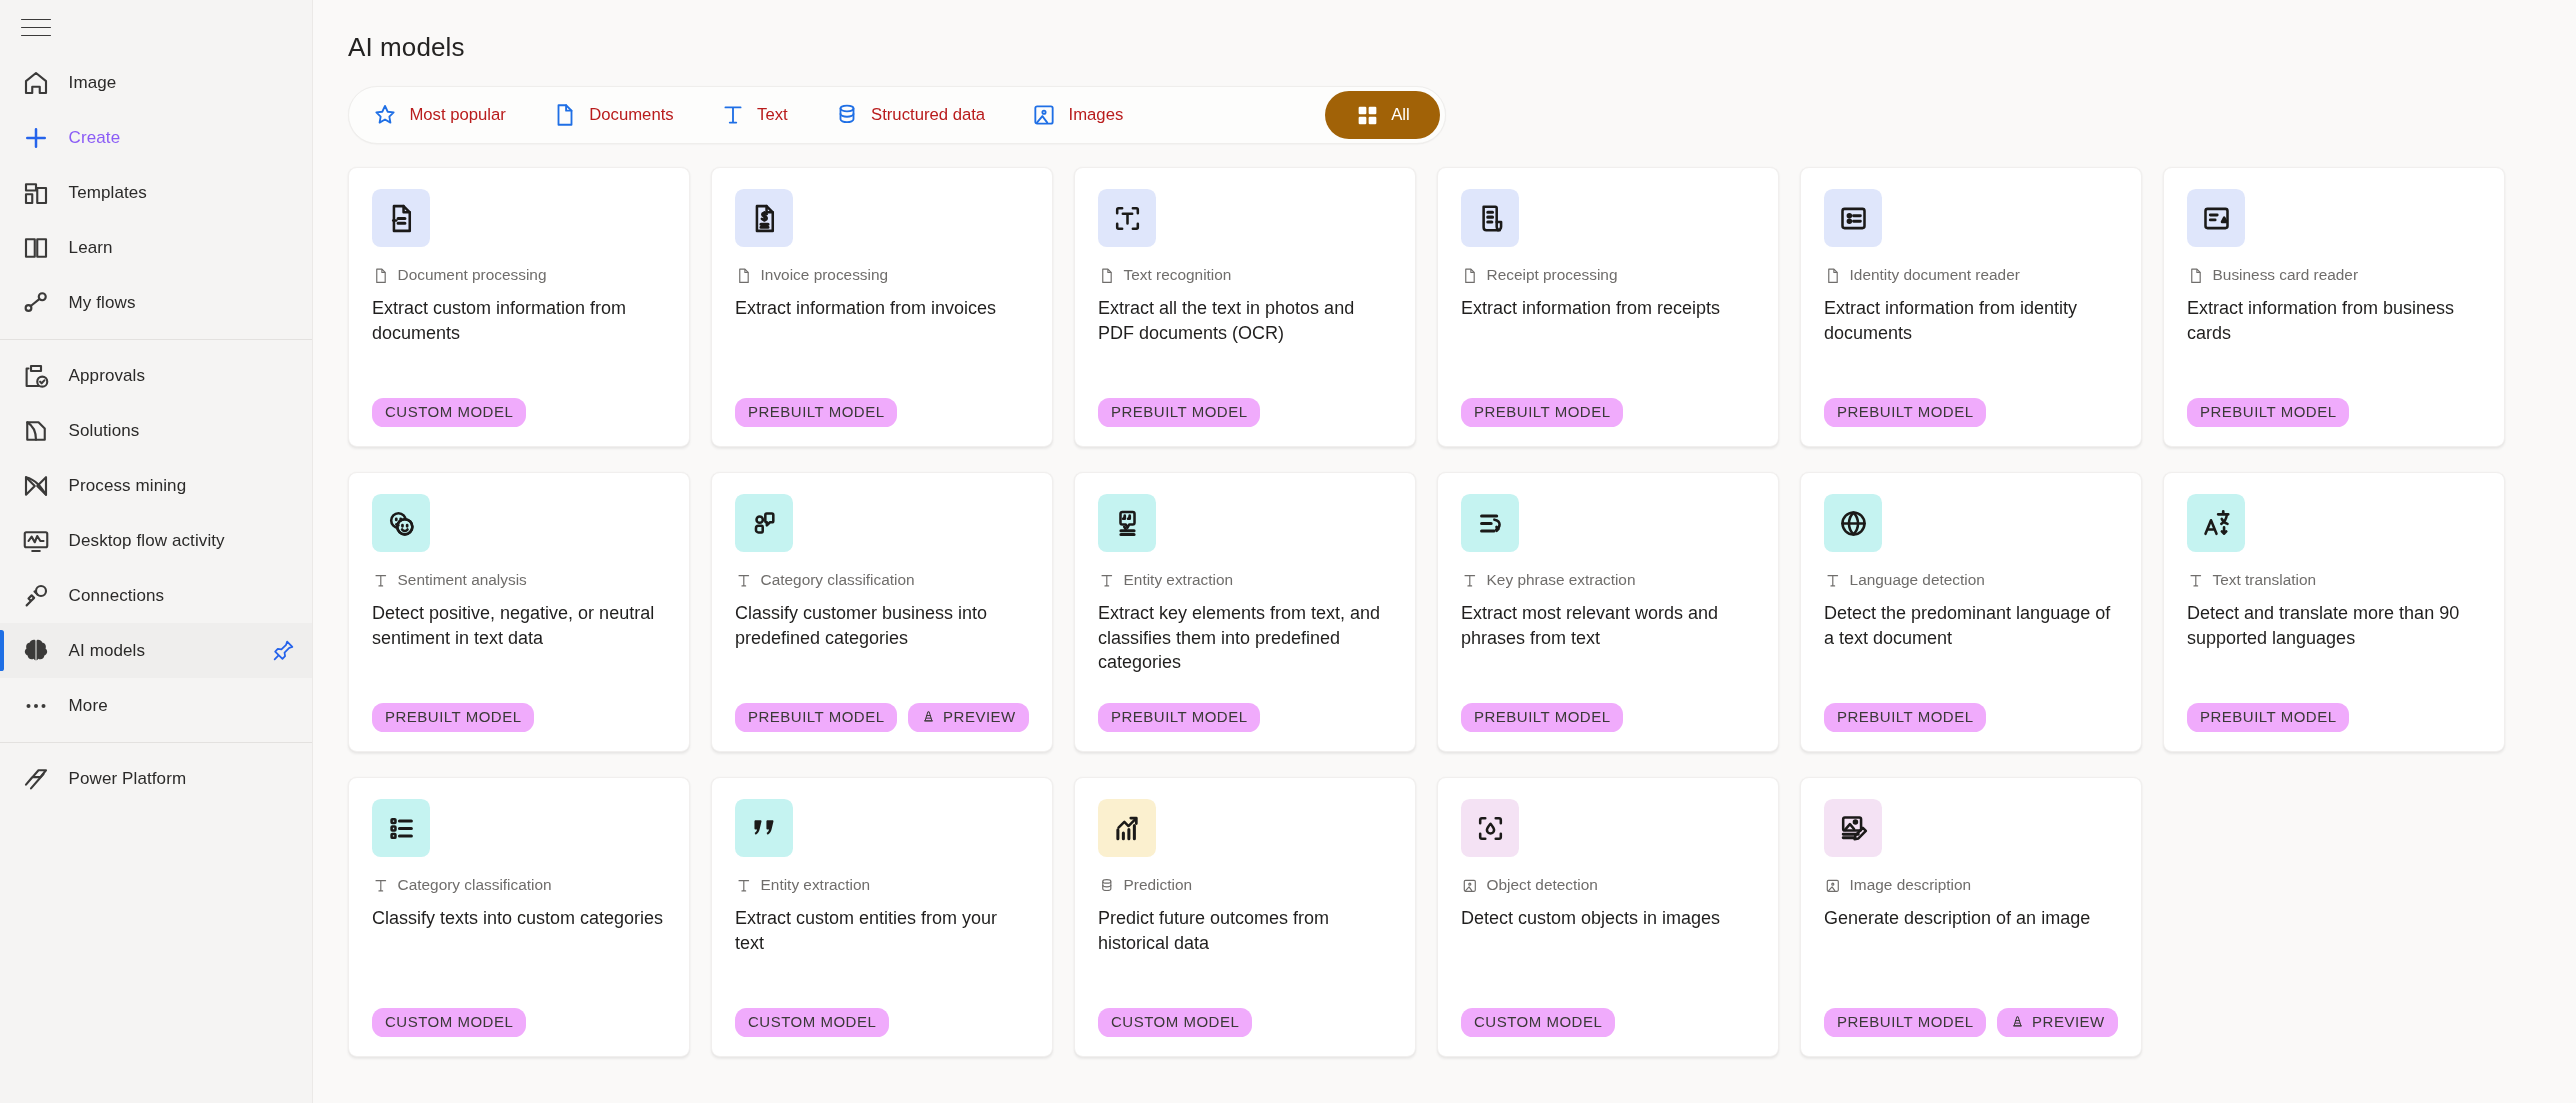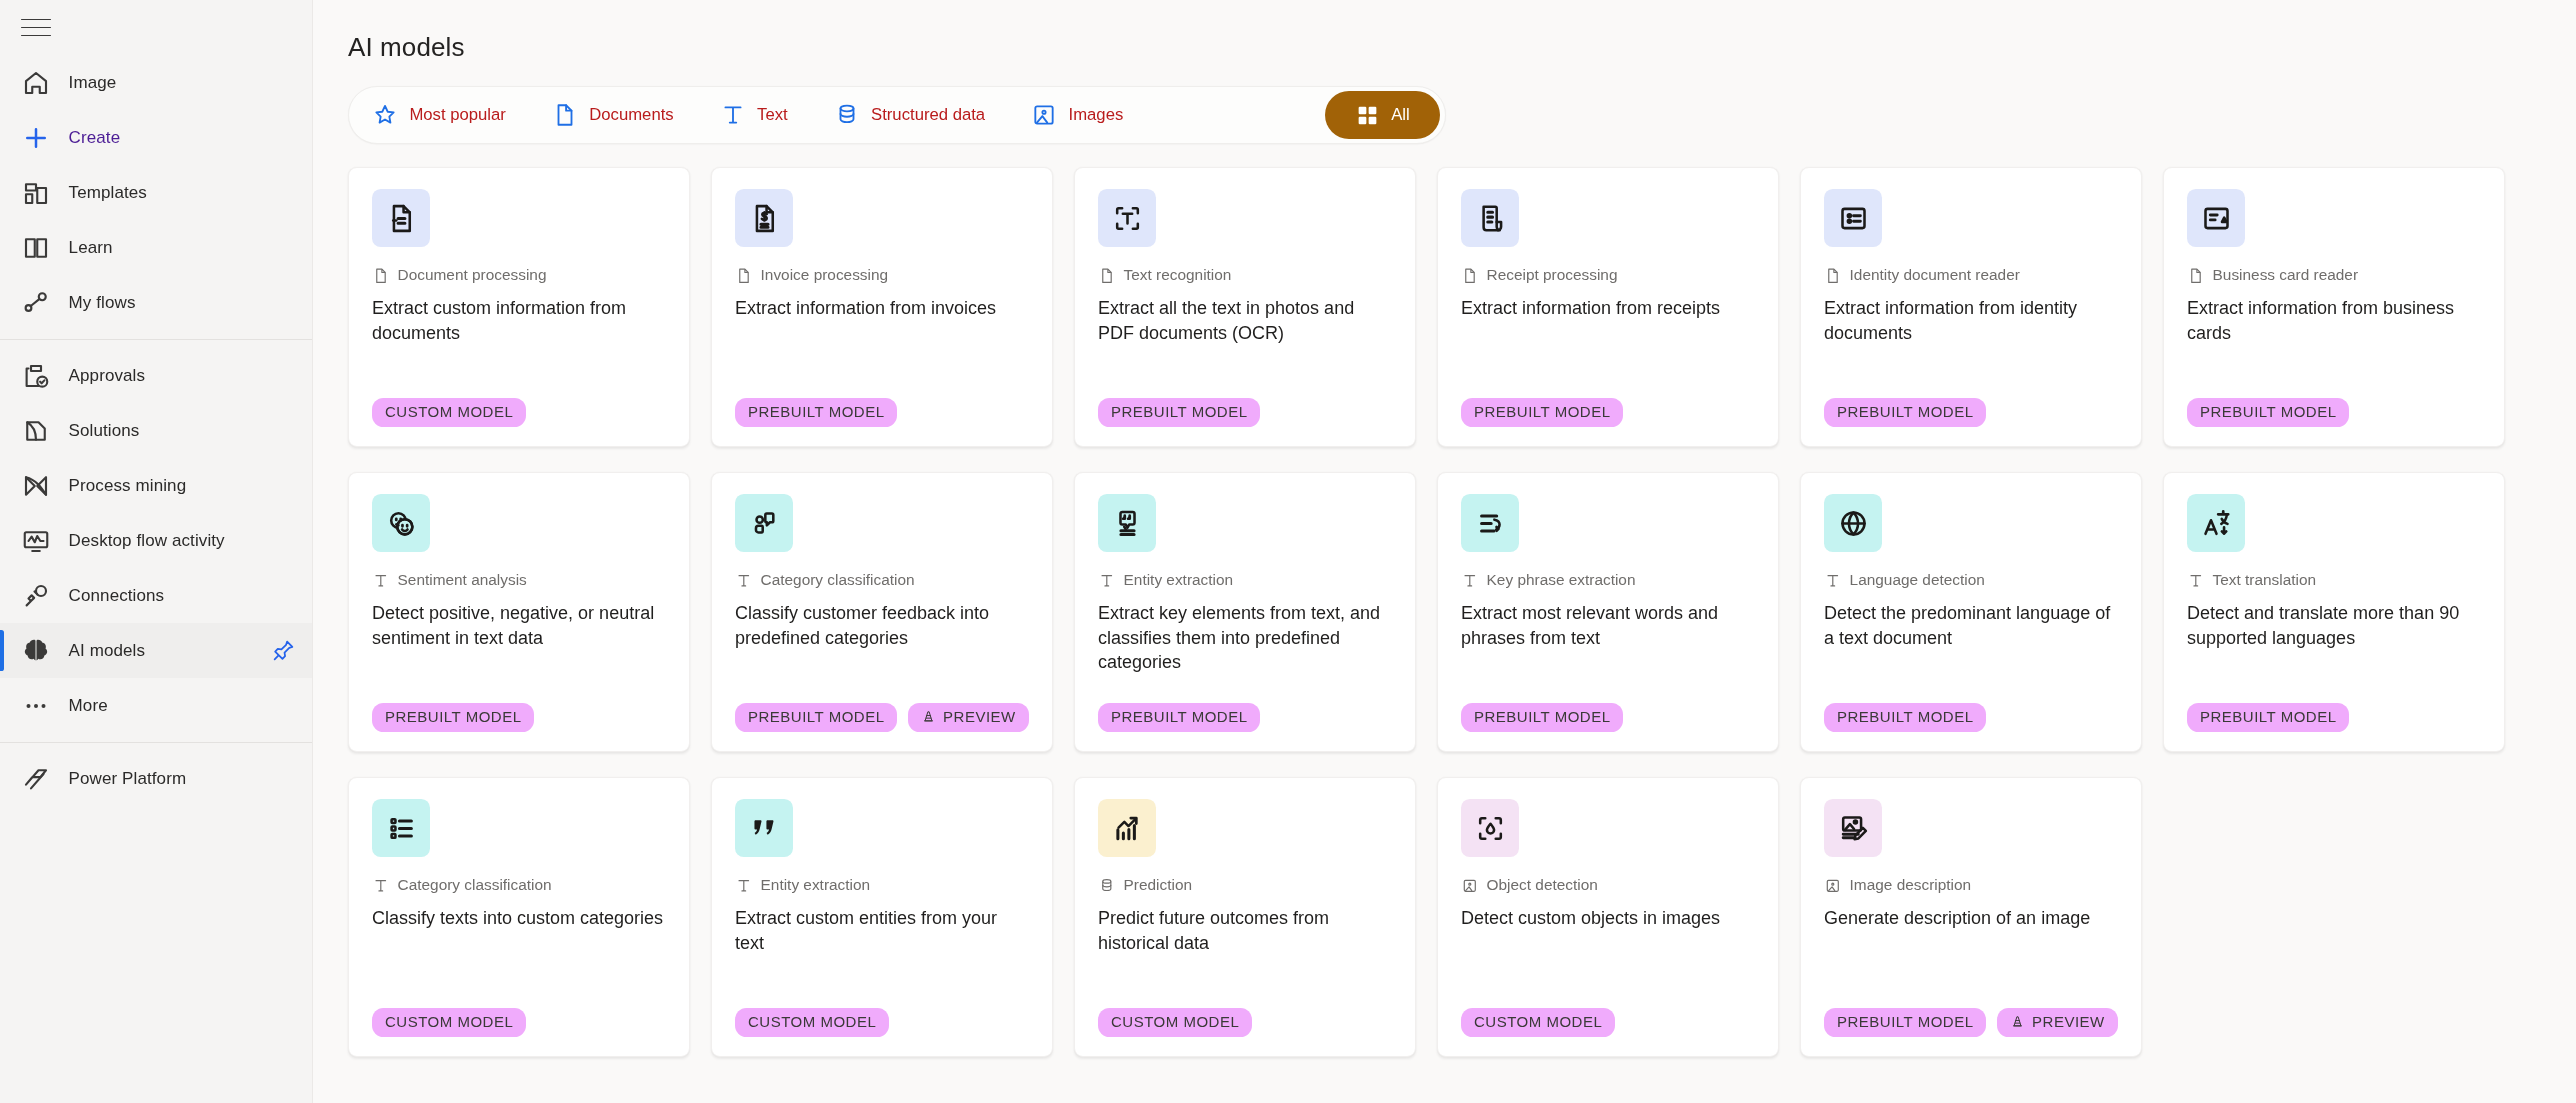--- a/index.html
+++ b/index.html
@@ -28,21 +28,21 @@
     position: relative;
     height: 55px;
     display: flex; align-items: center;
     padding-left: 21px; padding-right: 16px;
     cursor: pointer;
     gap: 17.6px;
   }
   .nav-item .ico { width: 30px; height: 30px; flex: 0 0 30px; display: flex; align-items: center; justify-content: center; color: #3b3a39; }
   .nav-item .ico svg { display: block; }
   .nav-item .lbl { font-size: 17px; color: #2b2a29; letter-spacing: 0.1px; white-space: nowrap; }
-  .nav-item.accent .lbl { color: #4c1d95; }
+  .nav-item.accent .lbl { color: #8b5cf6; }
   .nav-item.accent .ico { color: #2563eb; }
   .nav-item.selected::before {
     content: ""; position: absolute; left: 0; top: 7px; bottom: 7px; width: 4.4px;
     background: #1f6fe5; border-radius: 0 2.6px 2.6px 0;
   }
   .nav-item.selected { background: #efeeed; }
   .nav-item .pin { margin-left: auto; color: #2563eb; display: flex; align-items: center; }
   .nav-sep { height: 0.9px; background: #e3e1df; margin: 8.8px 0 8.8px 0; }
 
   
@@ -506,21 +506,21 @@
             </svg>
           </div>
           <div class="card-cat">
             <span class="catico">
               <svg width="17.6" height="17.6" viewBox="0 0 24 24" fill="none" stroke="currentColor" stroke-width="1.6" stroke-linecap="round">
                 <path d="M5.5 5h13M12 5v14M9.5 19h5"></path>
               </svg>
             </span>
             <span>Category classification</span>
           </div>
-          <div class="card-desc">Classify customer feedback into predefined categories</div>
+          <div class="card-desc">Classify customer business into predefined categories</div>
           <div class="card-badges">
             <span class="badge">
               <span>PREBUILT MODEL</span>
             </span>
             <span class="badge">
               <span class="bico">
                 <svg width="15" height="15" viewBox="0 0 24 24" fill="none" stroke="currentColor" stroke-width="1.6" stroke-linejoin="round">
                   <path d="M11 4.5h2L17.5 19h-11z"></path>
                   <path d="M9.3 10.5h5.4M8.2 14.6h7.6M5.5 19h13" stroke-linecap="round"></path>
                 </svg>

